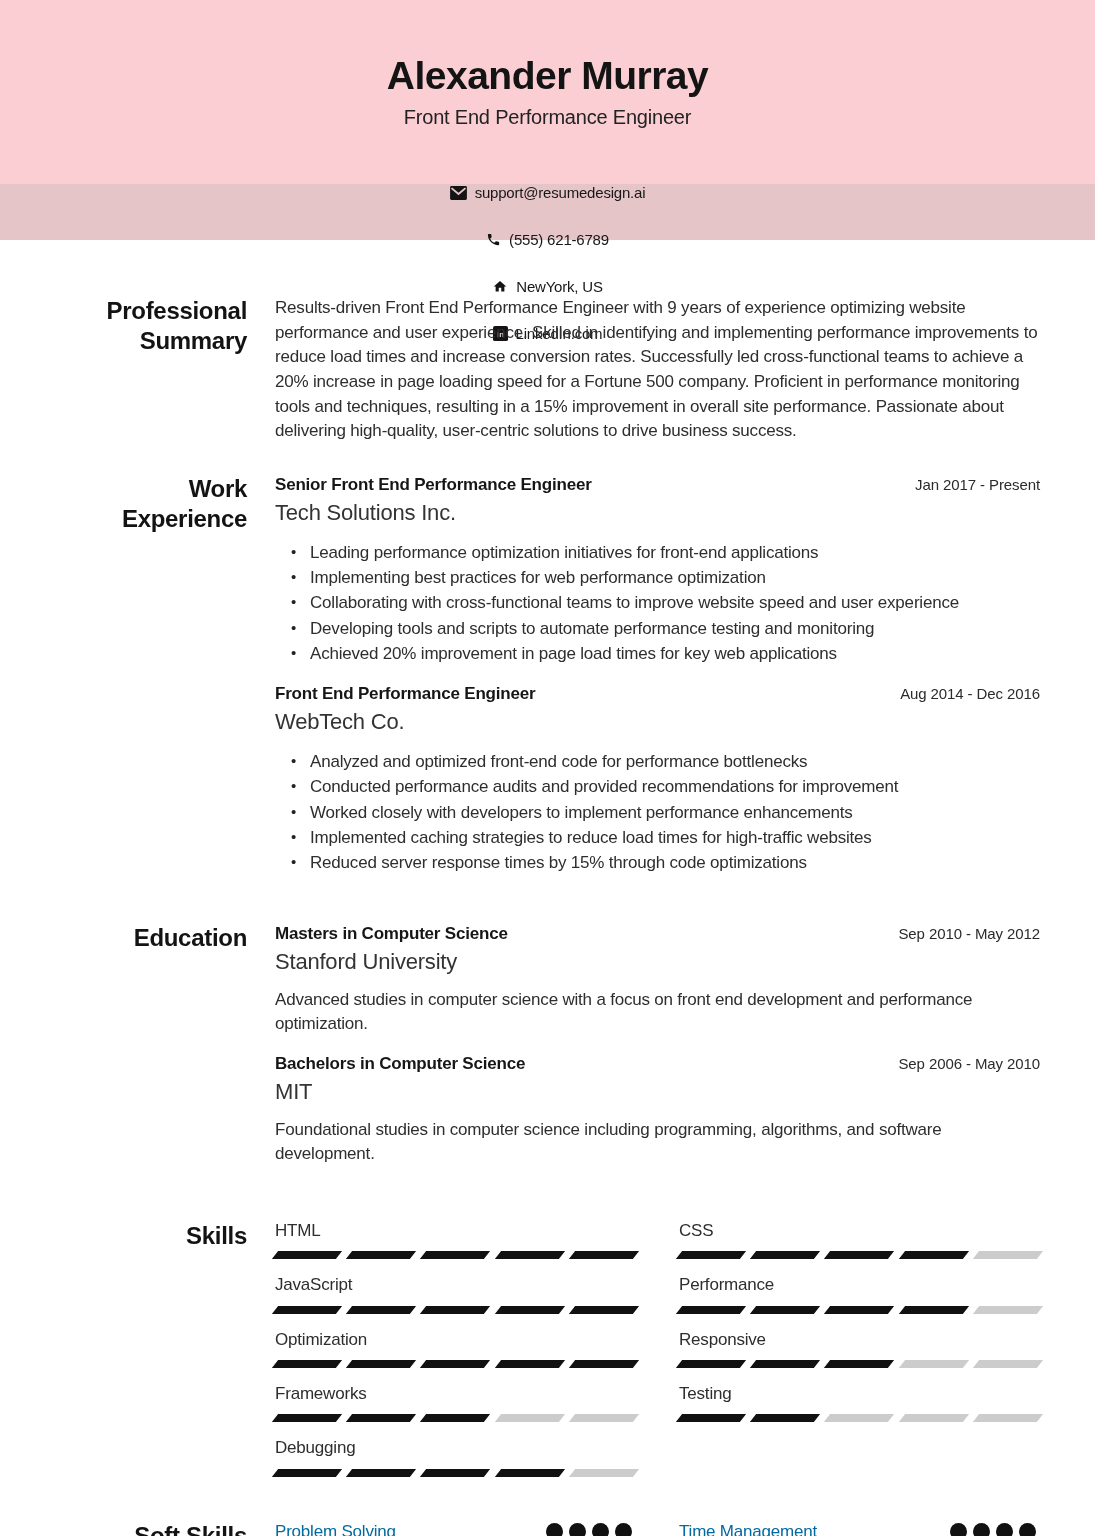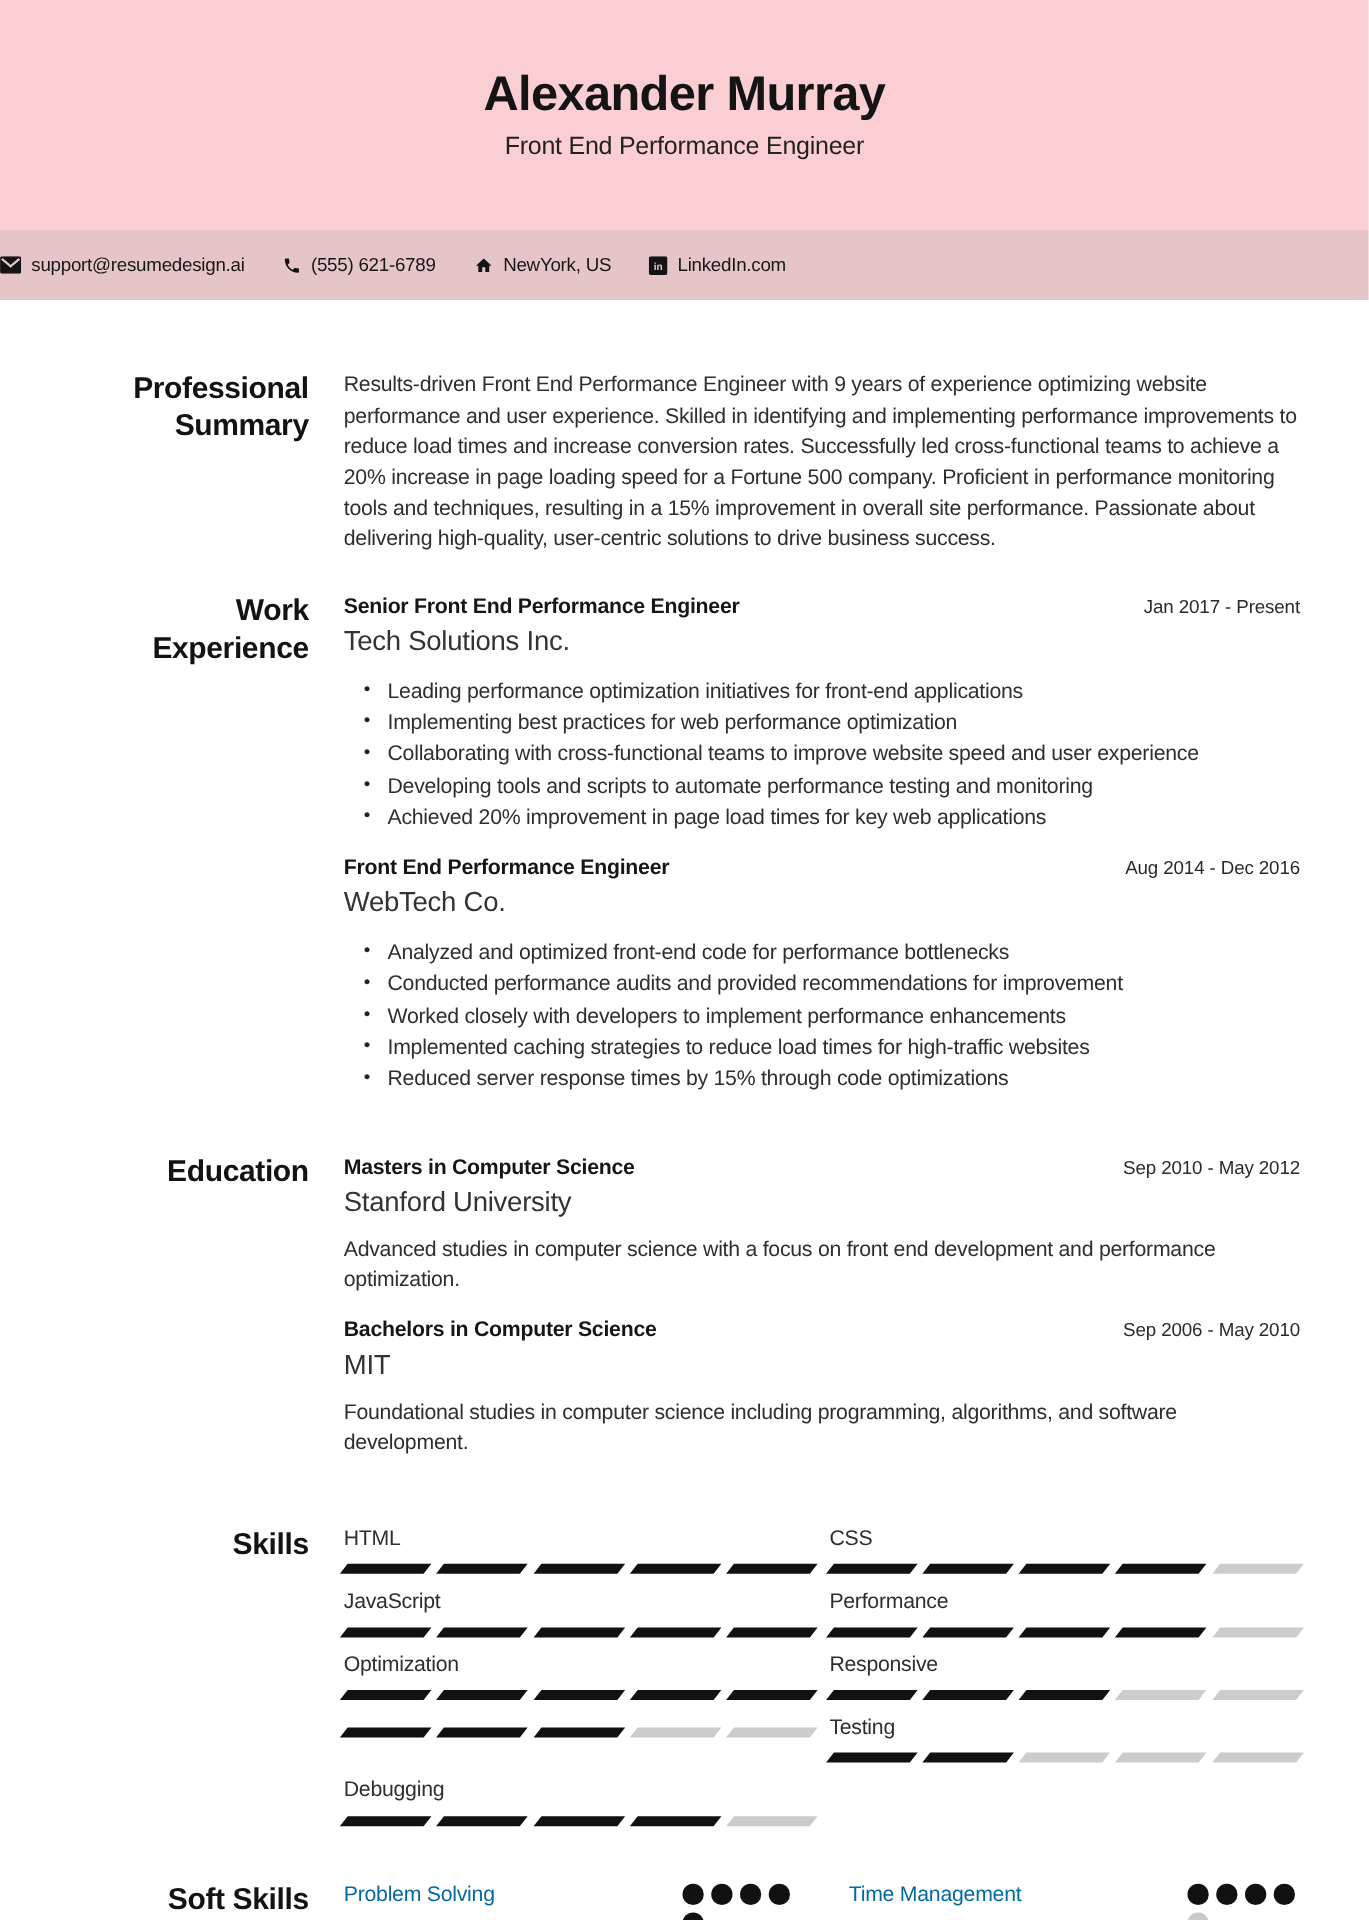--- a/index.html
+++ b/index.html
@@ -23,23 +23,23 @@
     color: #141414; letter-spacing: -0.5px; line-height: 1.1;
   }
   .hero .job-title {
     margin-top: 9px; font-size: 20px; color: #222222; font-weight: 400;
   }
 
   
   .contact-bar {
     height: 56px;
     background: #e6c5c9;
-    display: flex; align-items: center; justify-content: flex-start;
+    display: flex; align-items: center; justify-content: space-between;
     gap: 30px;
-    font-size: 15px; color: #171717;
+    font-size: 15px; color: #171717; flex-direction: column;
   }
   .contact-item { display: flex; align-items: center; gap: 8px; }
   .contact-item svg { display: block; }
 
   
   main { padding: 56px 55px 0 90px; }
   .section {
     display: grid;
     grid-template-columns: 157px 1fr;
     column-gap: 28px;
@@ -71,21 +71,21 @@
   ul.bullets li::before {
     content: "\2022";
     position: absolute; left: -19px; top: 0;
     font-size: 15px; color: #222;
   }
   .entry-desc { font-size: 17px; line-height: 1.45; color: #2e2e2e; margin-top: 11px; }
 
   
   .skills-grid {
     display: grid; grid-template-columns: 1fr 1fr;
-    column-gap: 43px; row-gap: 16px; gap: 12px;
+    column-gap: 43px; row-gap: 16px;
   }
   .skill-name { font-size: 17px; color: #2e2e2e; line-height: 1.2; }
   .skill-bar { display: flex; gap: 10px; height: 8px; margin-top: 10px; }
   .seg { flex: 1; transform: skewX(-38deg); }
   .seg.filled { background: #111111; }
   .seg.empty  { background: #cccccc; }
 
   
   .soft-grid {
     display: grid; grid-template-columns: 1fr 1fr;
@@ -263,20 +263,21 @@
         <div class="skill-name">Responsive</div>
         <div class="skill-bar">
             <span class="seg filled"></span>
             <span class="seg filled"></span>
             <span class="seg filled"></span>
             <span class="seg empty"></span>
             <span class="seg empty"></span>
           </div>
       </div>
       <div class="skill">
+        <div class="skill-name">Frameworks</div>
         <div class="skill-bar">
             <span class="seg filled"></span>
             <span class="seg filled"></span>
             <span class="seg filled"></span>
             <span class="seg empty"></span>
             <span class="seg empty"></span>
           </div>
       </div>
       <div class="skill">
         <div class="skill-name">Testing</div>

